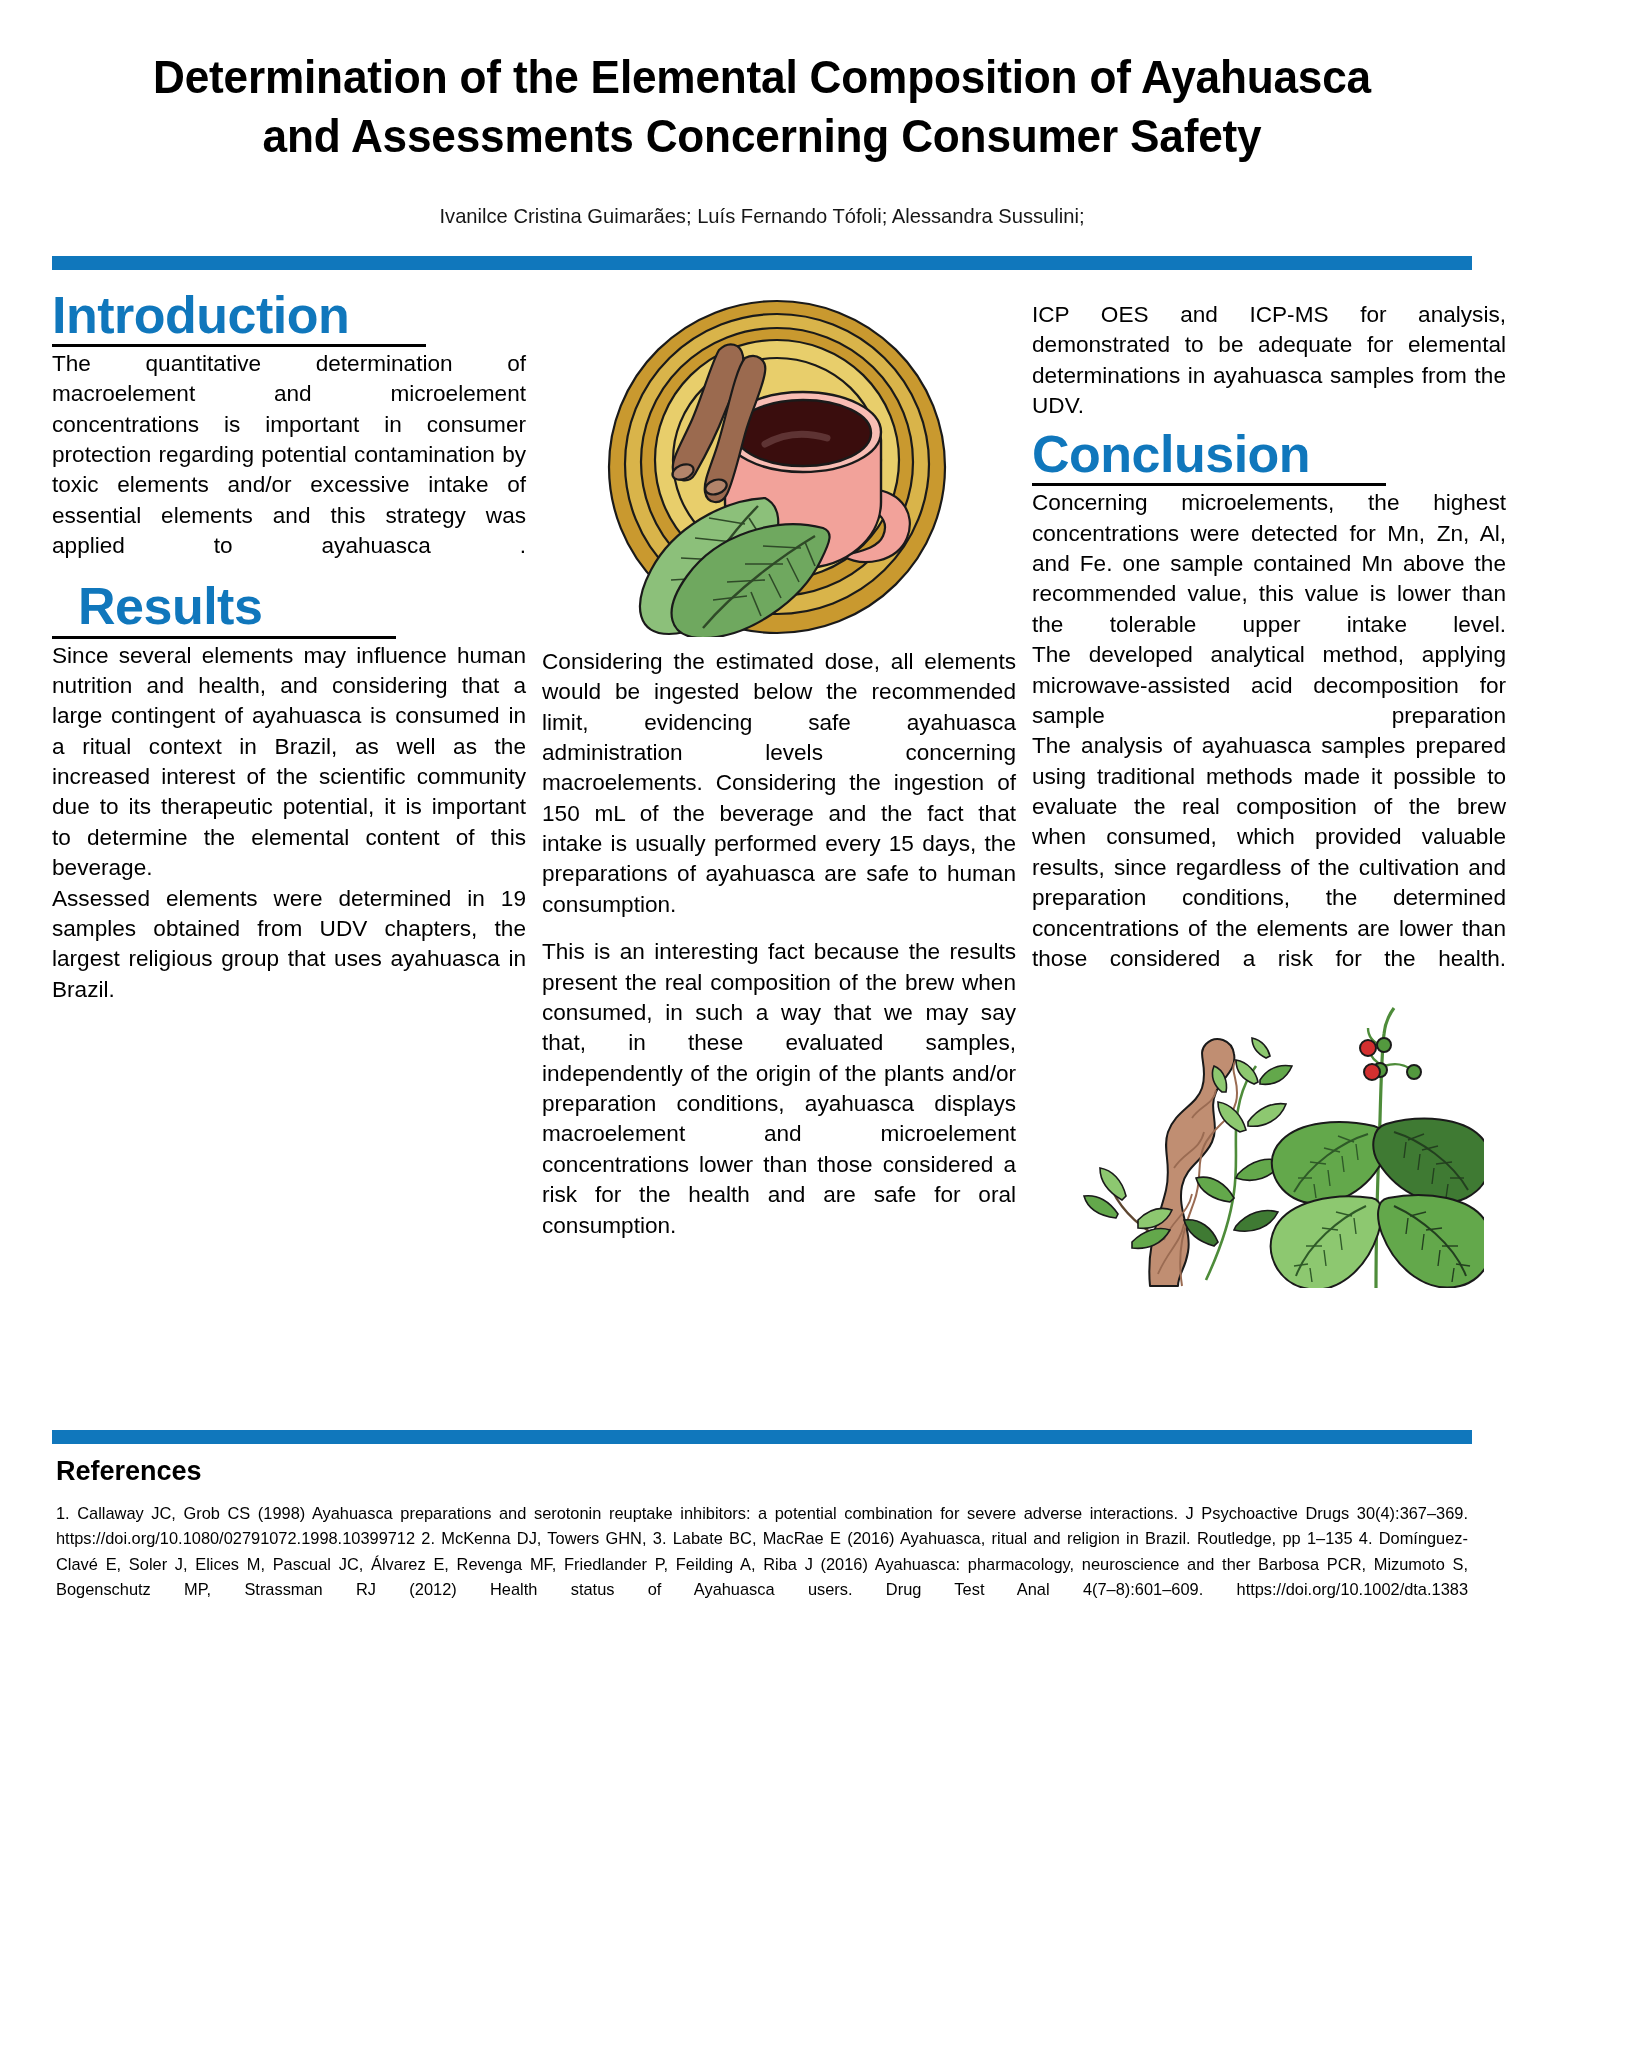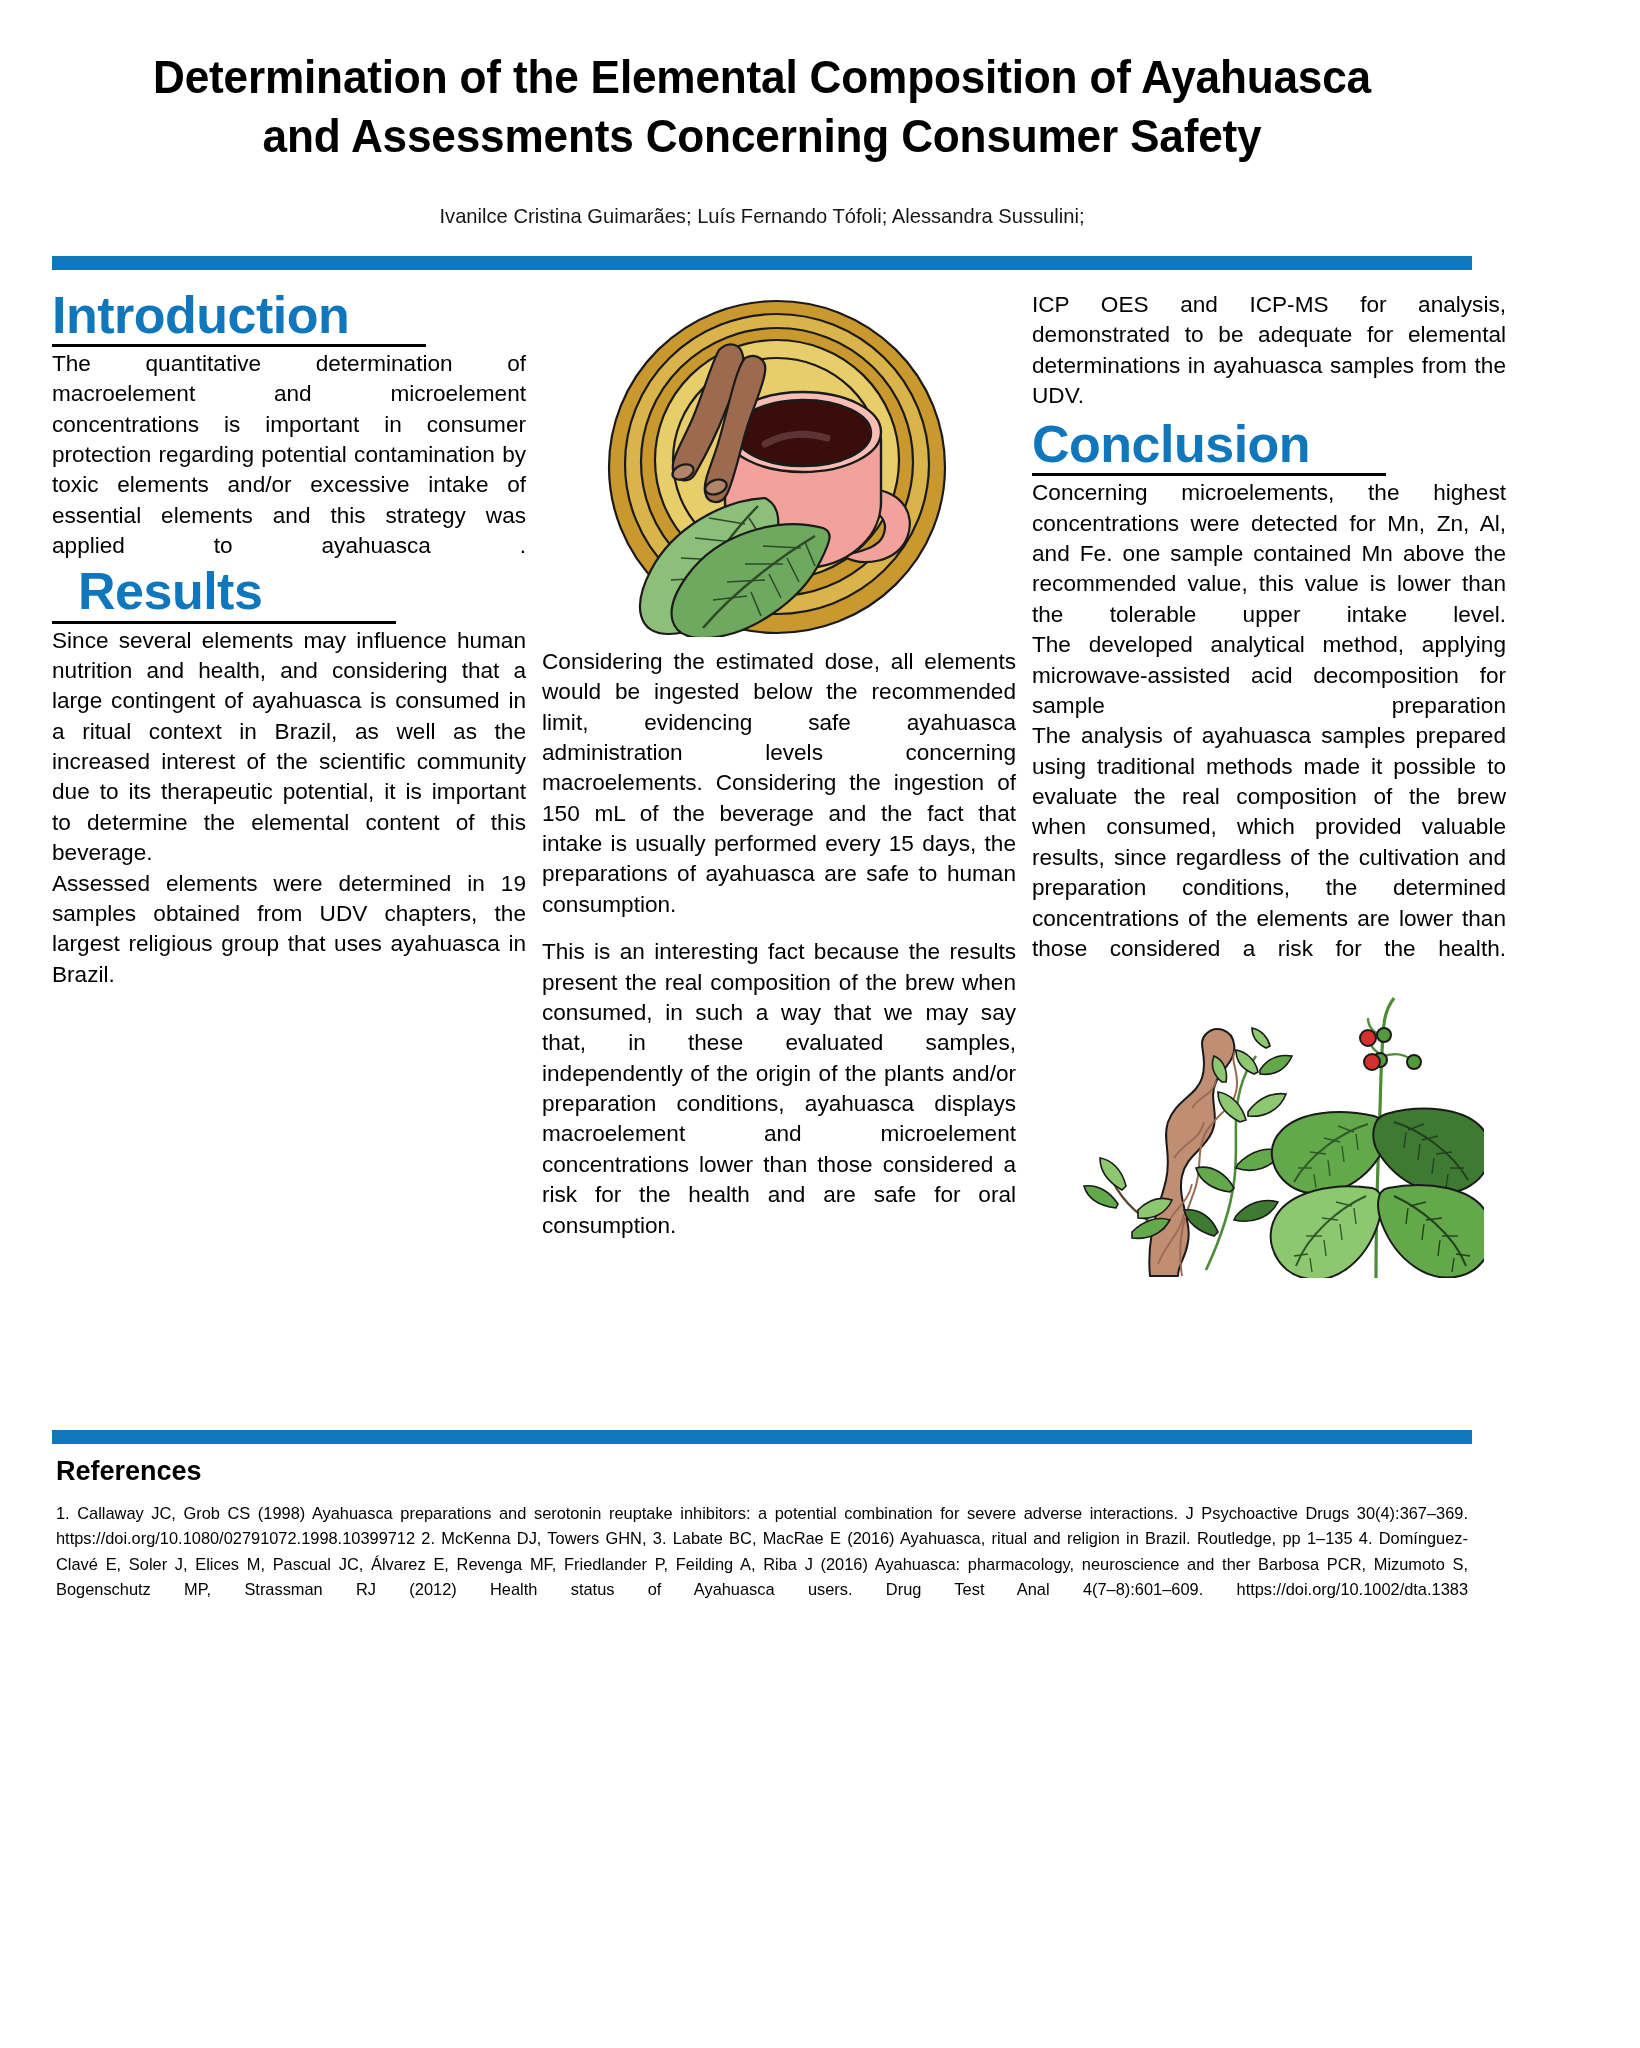--- a/index.html
+++ b/index.html
@@ -77,21 +77,21 @@
 
   <div class="bluebar top"></div>
 
   <div class="columns">
 
     <div class="col">
       <h2 class="sec-head">Introduction</h2>
       <div class="sec-rule short"></div>
       <p class="body">The quantitative determination of macroelement and microelement concentrations is important in consumer protection regarding potential contamination by toxic elements and/or excessive intake of essential elements and this strategy was applied to ayahuasca .</p>
 
-      <h2 class="sec-head indent" style="margin-top:3px">Results</h2>
+      <h2 class="sec-head indent" style="margin-top:18px">Results</h2>
       <div class="sec-rule mid"></div>
       <p class="body">Since several elements may influence human nutrition and health, and considering that a large contingent of ayahuasca is consumed in a ritual context in Brazil, as well as the increased interest of the scientific community due to its therapeutic potential, it is important to determine the elemental content of this beverage.</p>
       <p class="body">Assessed elements were determined in 19 samples obtained from UDV chapters, the largest religious group that uses ayahuasca in Brazil.</p>
     </div>
 
     <div class="col">
 
       <div class="cup-wrap">
         <svg viewBox="0 0 420 345" width="420" height="345" aria-hidden="true">
           <g stroke="#1A1A1A" stroke-width="2.2">
@@ -148,21 +148,21 @@
             </g>
           </g>
         </svg>
       </div>
 
       <p class="body">Considering the estimated dose, all elements would be ingested below the recommended limit, evidencing safe ayahuasca administration levels concerning macroelements. Considering the ingestion of 150 mL of the beverage and the fact that intake is usually performed every 15 days, the preparations of ayahuasca are safe to human consumption.</p>
       <p class="body gap">This is an interesting fact because the results present the real composition of the brew when consumed, in such a way that we may say that, in these evaluated samples, independently of the origin of the plants and/or preparation conditions, ayahuasca displays macroelement and microelement concentrations lower than those considered a risk for the health and are safe for oral consumption.</p>
     </div>
 
     <div class="col">
-      <p class="body" style="margin-top:2px">ICP OES and ICP-MS for analysis, demonstrated to be adequate for elemental determinations in ayahuasca samples from the UDV.</p>
+      <p class="body" style="margin-top:12px">ICP OES and ICP-MS for analysis, demonstrated to be adequate for elemental determinations in ayahuasca samples from the UDV.</p>
 
       <h2 class="sec-head" style="margin-top:6px">Conclusion</h2>
       <div class="sec-rule wide"></div>
       <p class="body">Concerning microelements, the highest concentrations were detected for Mn, Zn, Al, and Fe. one sample contained Mn above the recommended value, this value is lower than the tolerable upper intake level.</p>
       <p class="body">The developed analytical method, applying microwave-assisted acid decomposition for sample preparation</p>
       <p class="body">The analysis of ayahuasca samples prepared using traditional methods made it possible to evaluate the real composition of the brew when consumed, which provided valuable results, since regardless of the cultivation and preparation conditions, the determined concentrations of the elements are lower than those considered a risk for the health.</p>
 
       <div class="plants-wrap">
         <svg viewBox="0 0 430 300" width="430" height="300" aria-hidden="true">
 

